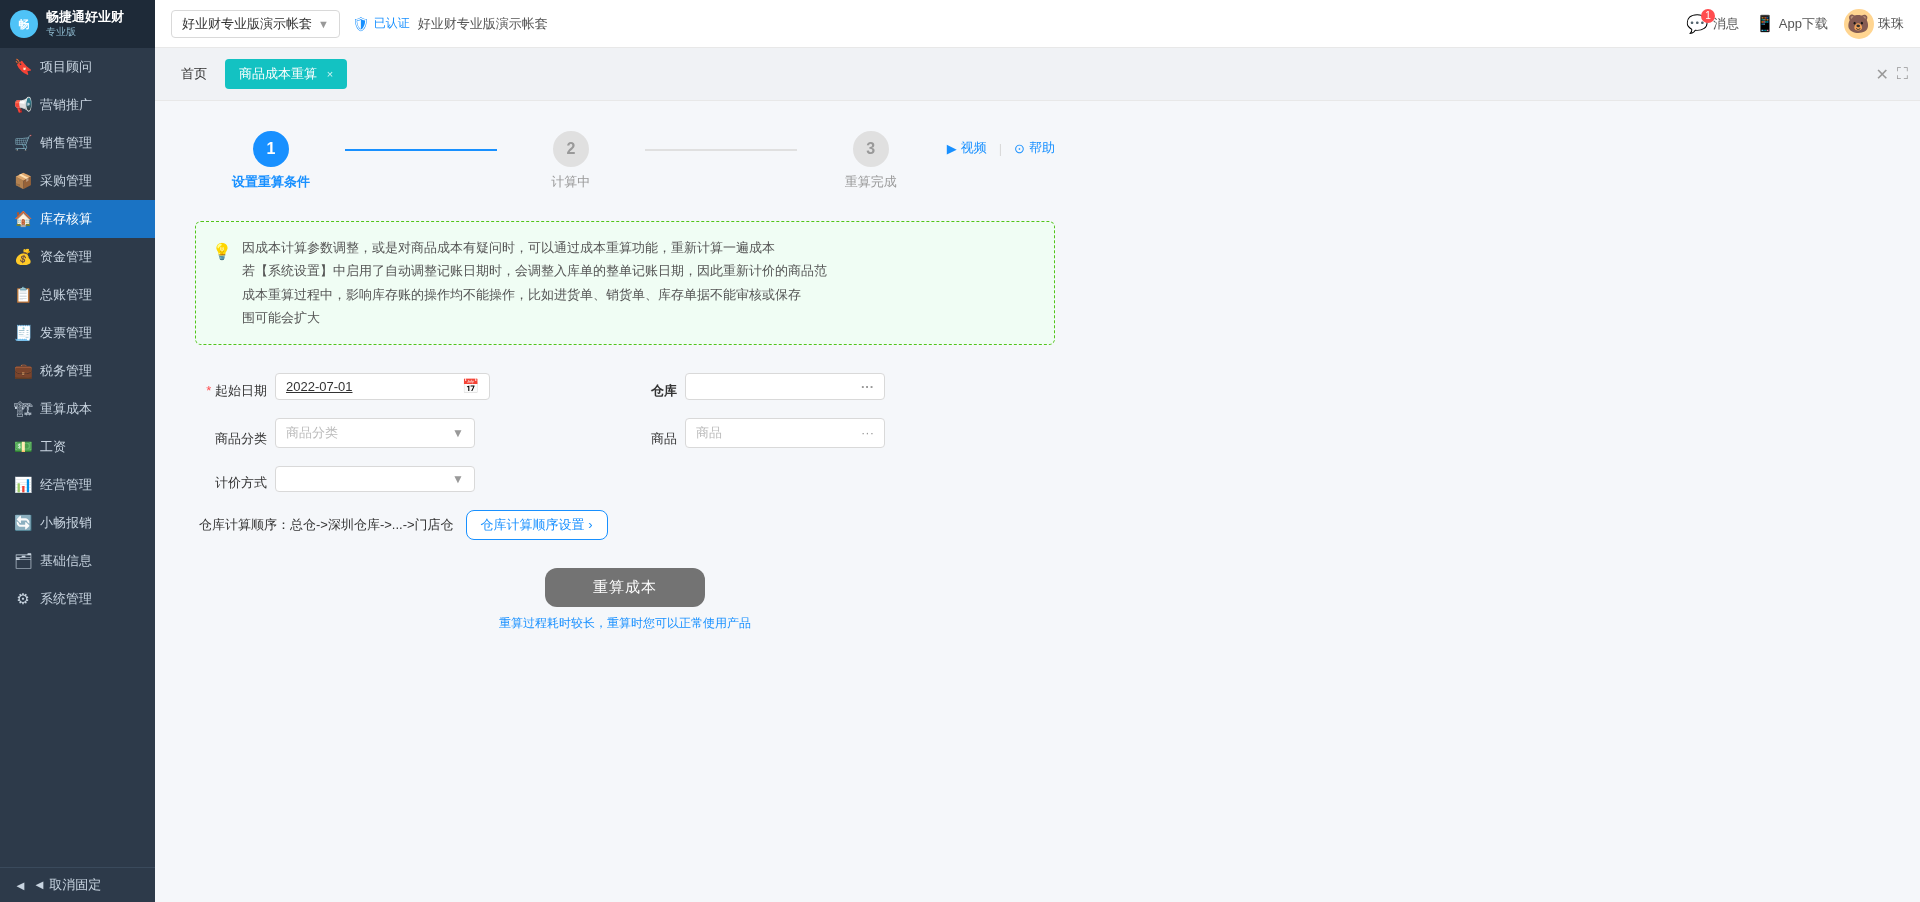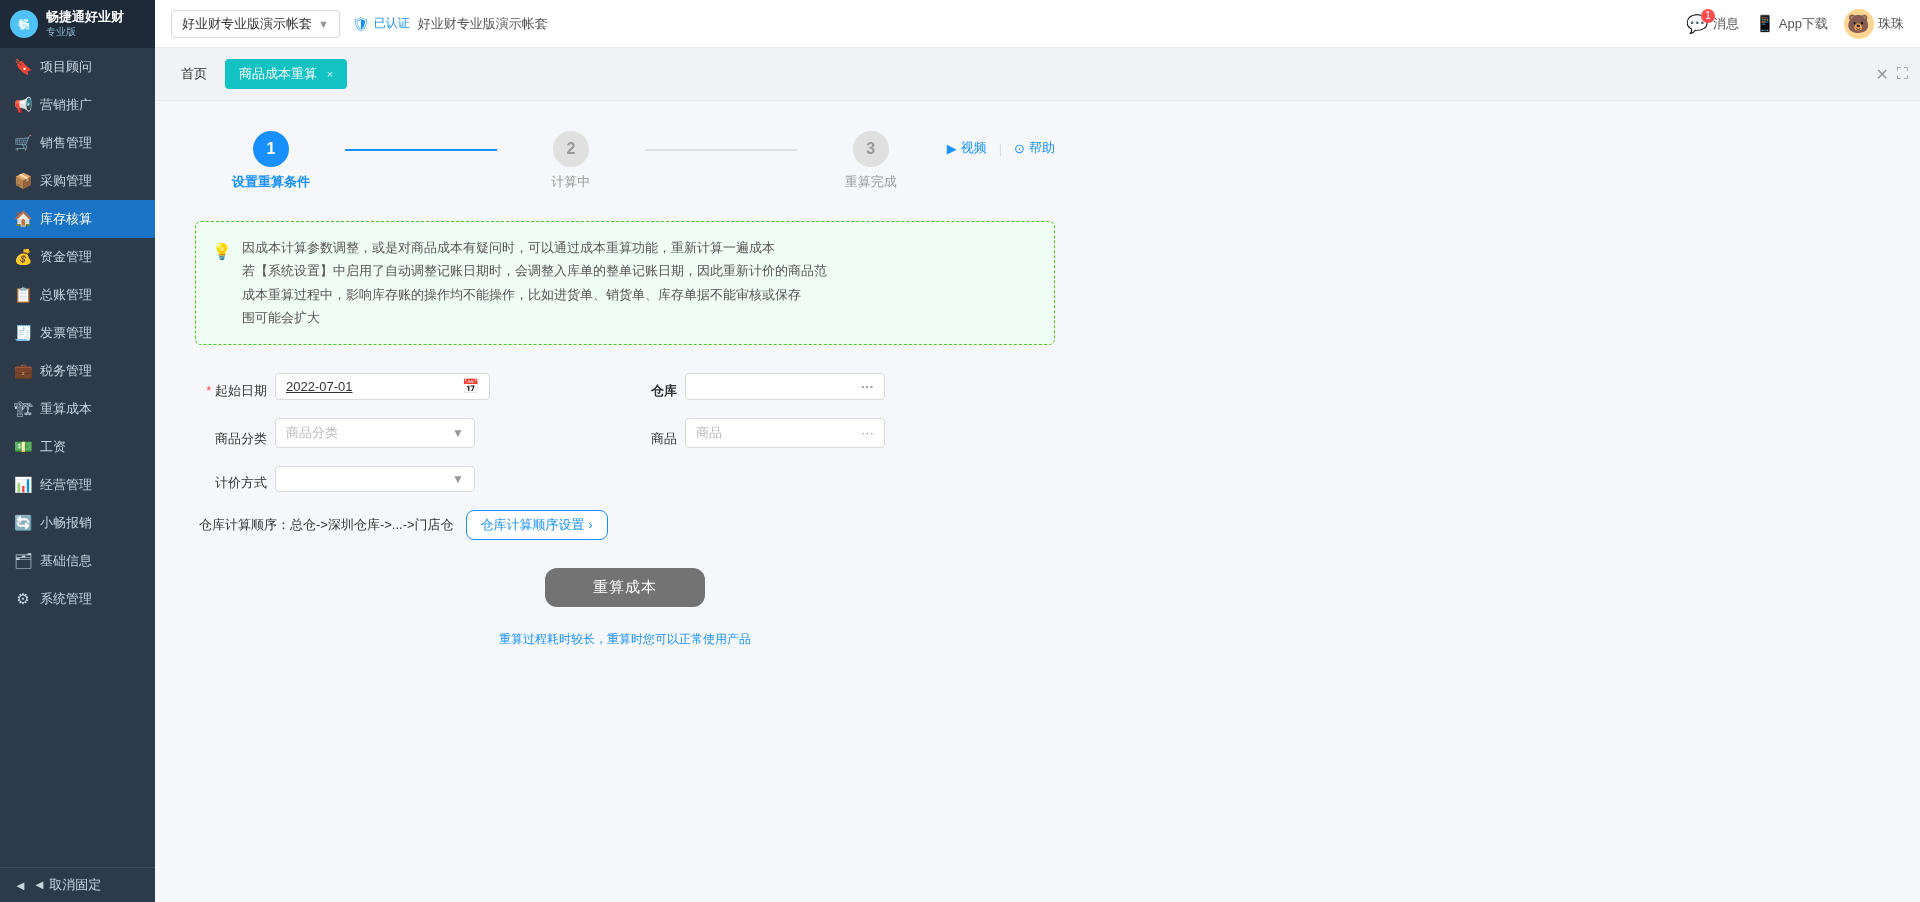--- a/index.html
+++ b/index.html
@@ -248,21 +248,21 @@
       padding: 5px 14px; color: #1890ff; background: #fff;
       cursor: pointer; font-size: 13px; display: flex; align-items: center; gap: 4px;
     }
 
     
     .recalc-section { text-align: center; margin-top: 20px; }
     .recalc-btn {
       background: #737373; color: #fff; border: none; border-radius: 12px;
       padding: 10px 48px; font-size: 15px; cursor: pointer; letter-spacing: 1px;
     }
-    .recalc-hint { font-size: 12px; color: #1890ff; margin-top: 24px; }
+    .recalc-hint { font-size: 12px; color: #1890ff; margin-top: 8px; }
 
     
     .sidebar-items::-webkit-scrollbar { width: 4px; }
     .sidebar-items::-webkit-scrollbar-track { background: #2d3a4a; }
     .sidebar-items::-webkit-scrollbar-thumb { background: #4a5e74; border-radius: 2px; }
   </style>
 </head>
 <body>
 
 <div class="sidebar">

